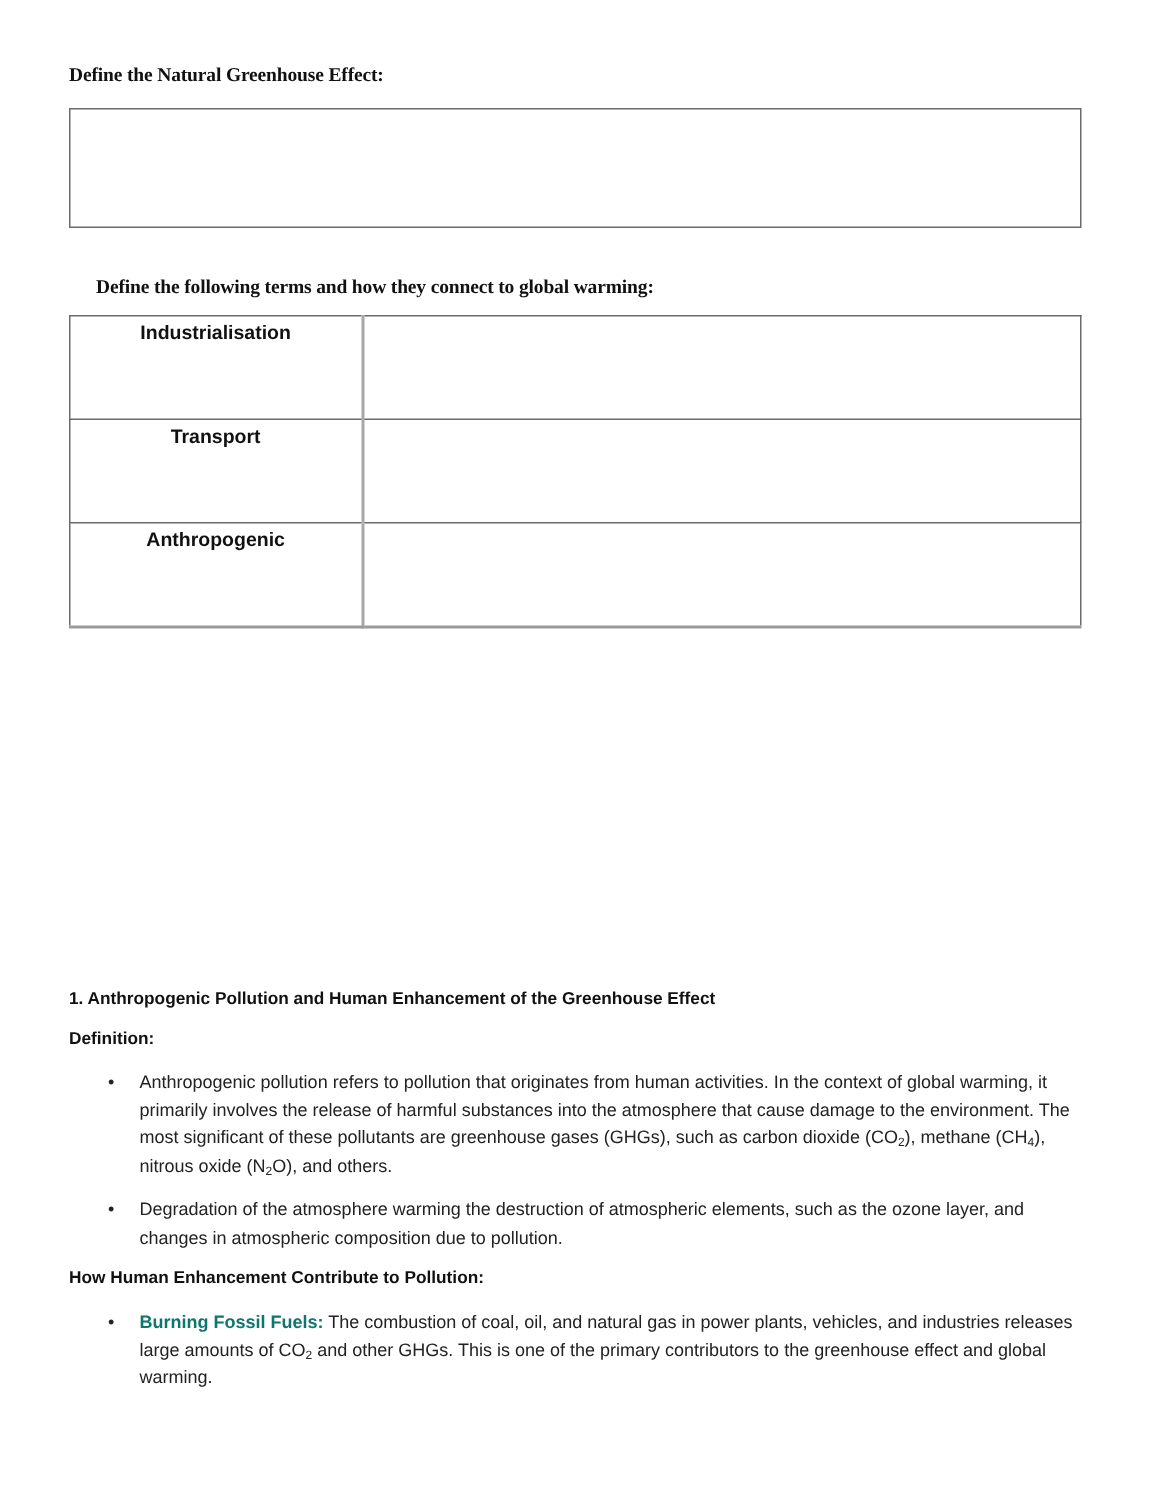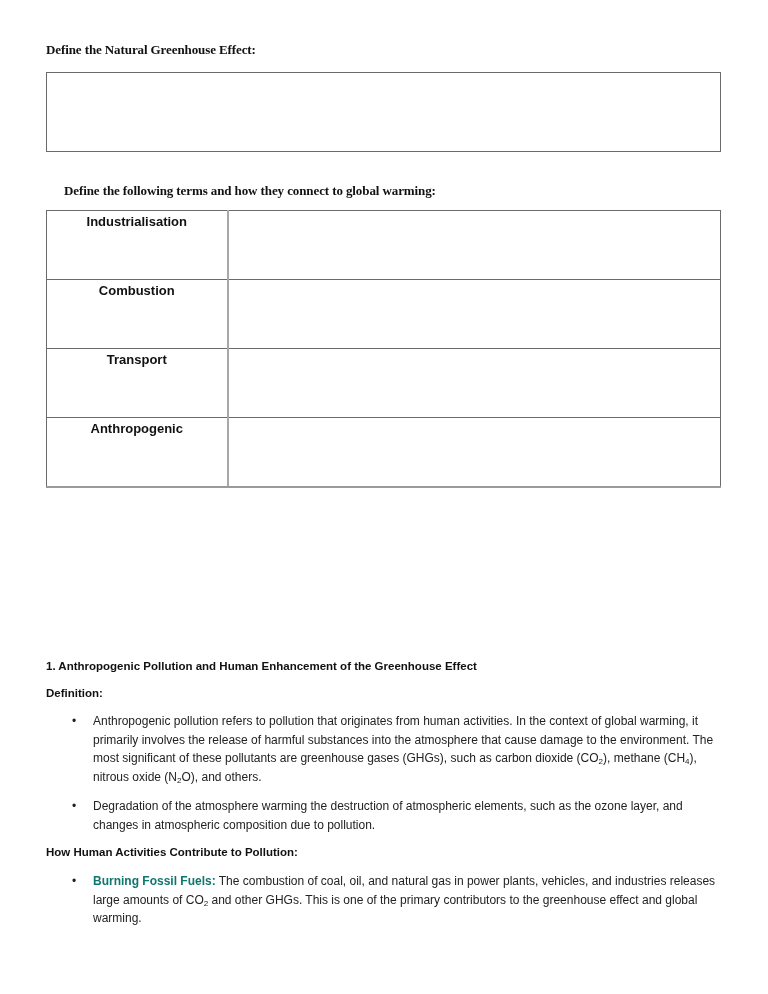--- a/index.html
+++ b/index.html
@@ -20,21 +20,21 @@
     }
     table.terms {
       position: absolute; left: 46px; top: 210px; width: 675px;
       border-collapse: collapse; table-layout: fixed;
     }
     table.terms td {
       border: 1px solid #6b6b6b; height: 69px; vertical-align: top;
       padding: 0; box-sizing: border-box;
     }
     table.terms td.term {
-      width: 181px; text-align: center; font-weight: bold; font-size: 13px;
+      width: 195px; text-align: center; font-weight: bold; font-size: 13px;
       padding-top: 3px; border-right: 2px solid #a8a8a8; margin-left: 47px;
     }
     table.terms tr:last-child td { border-bottom: 2px solid #ec4899; border-bottom-color: #9a9a9a; }
     .section-title { font-weight: bold; font-size: 11.5px; white-space: nowrap; }
     .sub { font-weight: bold; font-size: 11.5px; white-space: nowrap; }
     ul.bullets {
       margin: 0; padding: 0; list-style: none;
     }
     ul.bullets li {
       position: relative; padding-left: 47px; font-size: 12px; line-height: 18.5px;
@@ -54,24 +54,20 @@
 
 <div class="abs heading" style="left:64px; top:183px;">Define the following terms and how they connect to global warming:</div>
 
 <table class="terms">
   <tbody>
       <tr>
     <td class="term">Industrialisation</td>
     <td></td>
   </tr>
   <tr>
-    <td class="term">Combustion</td>
-    <td></td>
-  </tr>
-  <tr>
     <td class="term">Transport</td>
     <td></td>
   </tr>
   <tr>
     <td class="term">Anthropogenic</td>
     <td></td>
   </tr>
 </tbody>
   </table>
 
@@ -82,20 +78,20 @@
   <li>
     <span class="dot">•</span>
     <span>Anthropogenic pollution refers to pollution that originates from human activities. In the context of global warming, it primarily involves the release of harmful substances into the atmosphere that cause damage to the environment. The most significant of these pollutants are greenhouse gases (GHGs), such as carbon dioxide (CO</span><sub>2</sub><span>), methane (CH</span><sub>4</sub><span>), nitrous oxide (N</span><sub>2</sub><span>O), and others.</span>
   </li>
   <li style="margin-top:11px;">
     <span class="dot">•</span>
     <span>Degradation of the atmosphere warming the destruction of atmospheric elements, such as the ozone layer, and changes in atmospheric composition due to pollution.</span>
   </li>
 </ul>
 
-<div class="abs sub" style="left:46px; top:846px;">How Human Activities Contribute to Pollution:</div>
+<div class="abs sub" style="left:46px; top:846px;">How Human Enhancement Contribute to Pollution:</div>
 
 <ul class="abs bullets" style="left:46px; top:872px; width:680px;">
   <li>
     <span class="dot">•</span>
     <b class="lead">Burning Fossil Fuels:</b><span> The combustion of coal, oil, and natural gas in power plants, vehicles, and industries releases large amounts of CO</span><sub>2</sub><span> and other GHGs. This is one of the primary contributors to the greenhouse effect and global warming.</span>
   </li>
 </ul>
 
 </body></html>

